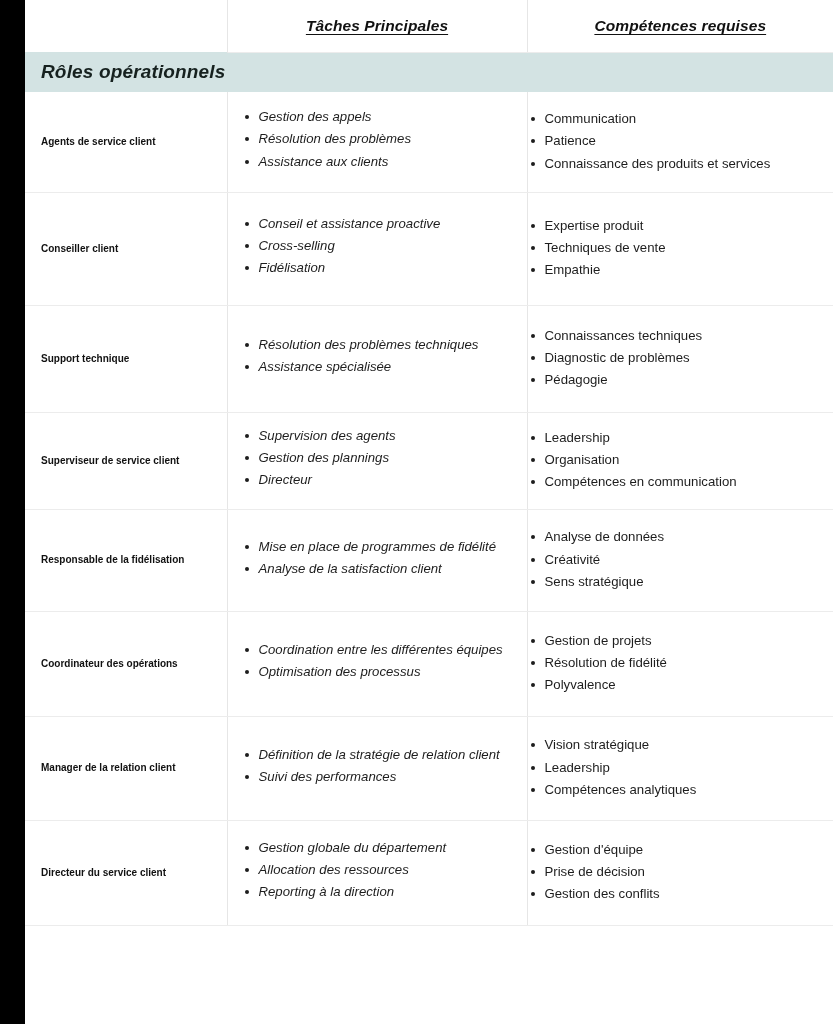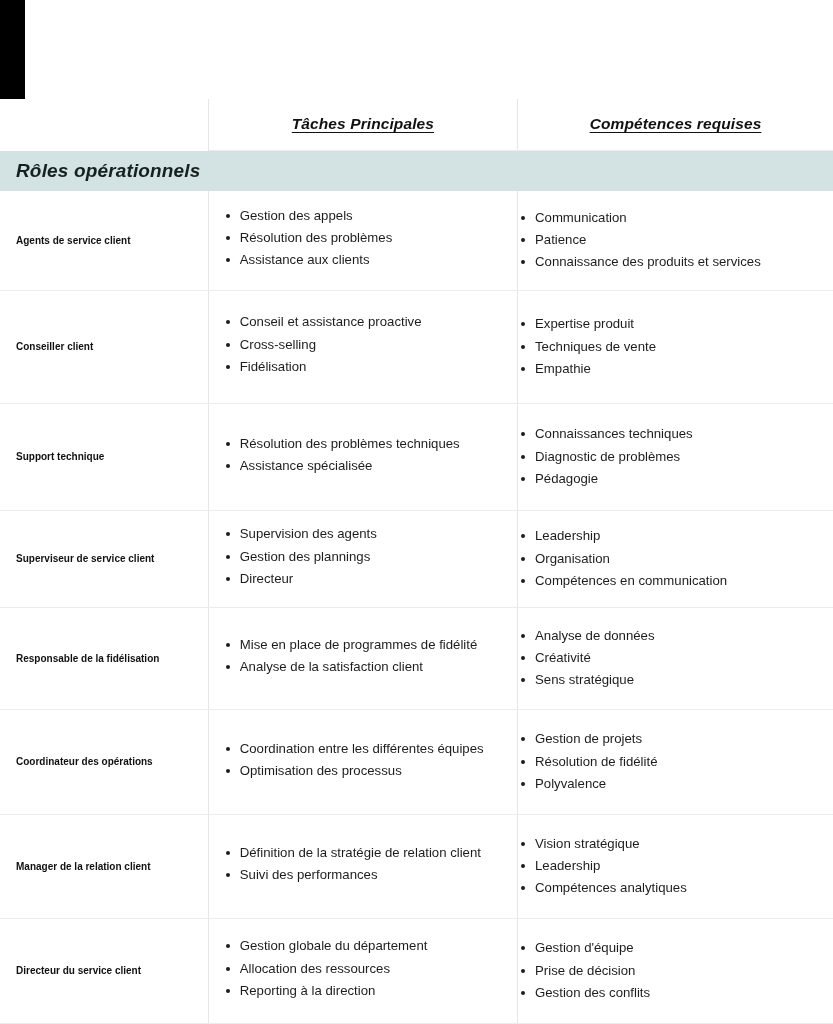--- a/index.html
+++ b/index.html
@@ -9,21 +9,20 @@
     background: #ffffff;
     font-family: "Liberation Sans", "DejaVu Sans", sans-serif;
     overflow: hidden;
   }
   #page {
     position: relative;
     width: 833px;
     height: 1024px;
     background: #ffffff;
     display: flex;
-    flex-direction: column;
   }
   #left-strip {
     width: 25px;
     min-width: 25px;
     height: 1024px;
     background: #000000;
   }
   #table-wrap {
     flex: 1;
     height: 1024px;
@@ -89,20 +88,21 @@
     padding: 10px 12px 10px 16px;
     border-right: 1px solid #e6e6e6;
     font-size: 10px;
     font-weight: bold;
     color: #111111;
     line-height: 1.34;
   }
   tr.data-row td.cell-tasks {
     padding: 6px 14px 10px 16px;
     border-right: 1px solid #e6e6e6;
+    font-style: italic;
   }
   tr.data-row td.cell-skills {
     padding: 10px 14px 10px 2px;
   }
   tr.data-row:last-child td { border-bottom: 1px solid #ececec; }
 
   ul.bullets {
     list-style: none;
     margin: 0;
     padding: 0;

